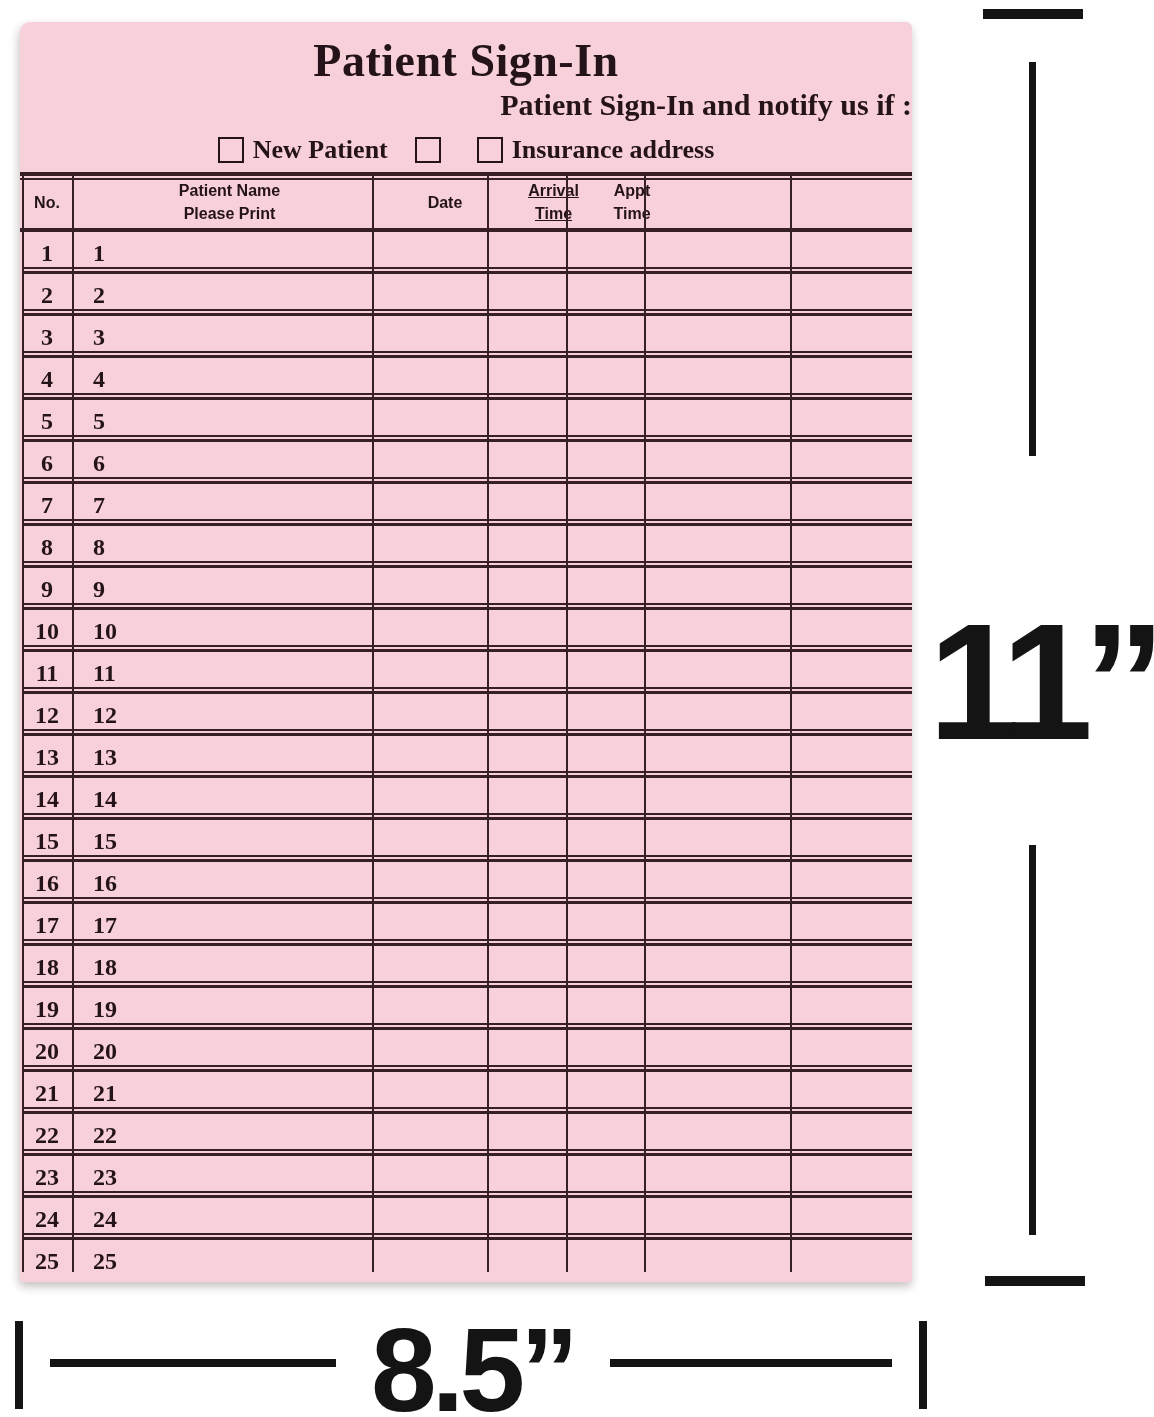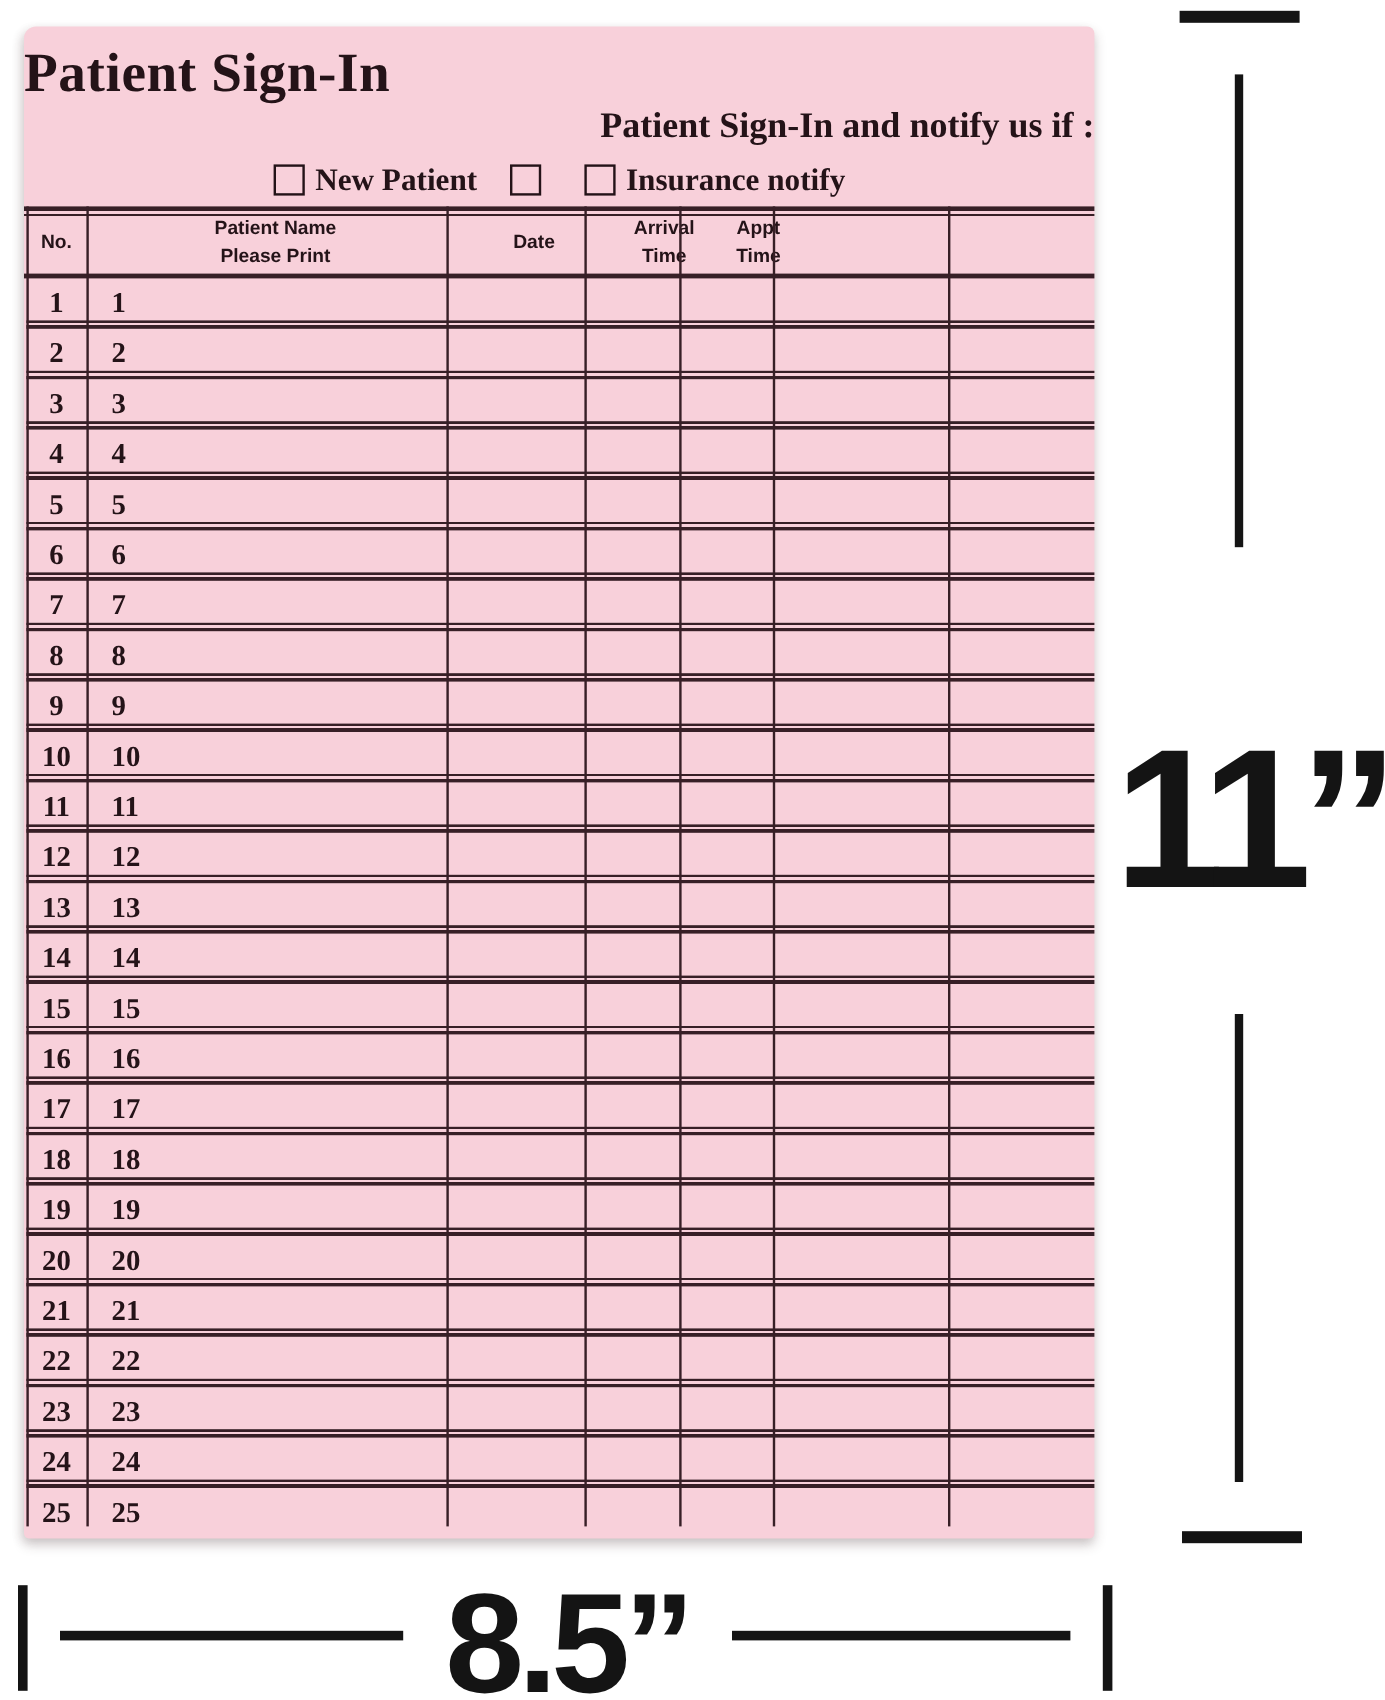--- a/index.html
+++ b/index.html
@@ -14,21 +14,21 @@
     overflow:hidden;font-family:"Liberation Serif",serif;color:var(--ink);
   }
   
   .sheet{
     position:absolute;left:20px;top:22px;width:892px;height:1260px;
     background:var(--pink);
     border-radius:10px 6px 4px 4px;
     box-shadow:0 5px 10px rgba(70,45,52,.22), -3px 3px 8px rgba(70,45,52,.10);
   }
   .form-title{
-    position:absolute;top:14px;left:0;right:0;
+    position:absolute;top:14px;left:0;right:0;text-align:center;
     font-size:46px;font-weight:bold;letter-spacing:.5px;line-height:1.1;
   }
   .form-subtitle{
     position:absolute;top:66px;left:0;right:0;text-align:right;
     font-size:30px;font-weight:bold;line-height:1.1;
   }
   .checkbox-row{
     position:absolute;top:110px;left:0;right:0;height:36px;
     display:flex;justify-content:center;align-items:center;gap:27px;
   }
@@ -46,21 +46,21 @@
   .tbl-header{
     position:absolute;left:2px;right:0;top:152px;height:56px;display:flex;
     font-family:"Liberation Sans",sans-serif;font-weight:bold;font-size:16px;
     color:var(--ink);
   }
   .th{display:flex;flex-direction:column;justify-content:center;align-items:center;
       text-align:center;line-height:23px;flex:none;}
   .th-no{width:50px;}
   .th-name{width:315px;}
   .th-date{width:116px;}
-  .th-arrival{width:101px;}
+  .th-arrival{width:101px;text-decoration:underline;}
   .th-appt{width:56px;}
   .th-with{width:146px;}
   .th-blank{flex:1;}
   .tbl-headline{
     position:absolute;left:0;right:0;top:206px;height:4px;background:var(--line);
   }
   .vline{position:absolute;top:150px;height:1100px;width:2px;background:var(--line);}
   .v0{left:2px;}.v1{left:52px;}.v2{left:352px;}.v3{left:467px;}
   .v4{left:546px;}.v5{left:624px;}.v6{left:770px;}
   .tbl-body{position:absolute;left:2px;right:0;top:210px;}
@@ -102,21 +102,21 @@
     <div class="checkbox-row">
       <div class="cb-item">
         <span class="cb-box"></span>
         <span class="cb-label">New Patient</span>
       </div>
       <div class="cb-item">
         <span class="cb-box"></span>
       </div>
       <div class="cb-item">
         <span class="cb-box"></span>
-        <span class="cb-label">Insurance notify</span>
+        <span class="cb-label">Insurance address</span>
       </div>
     </div>
 
     <div class="tbl-topline"></div>
 
     <div class="tbl-header">
       <div class="th th-no">
         <span>No.</span>
       </div>
       <div class="th th-name">

